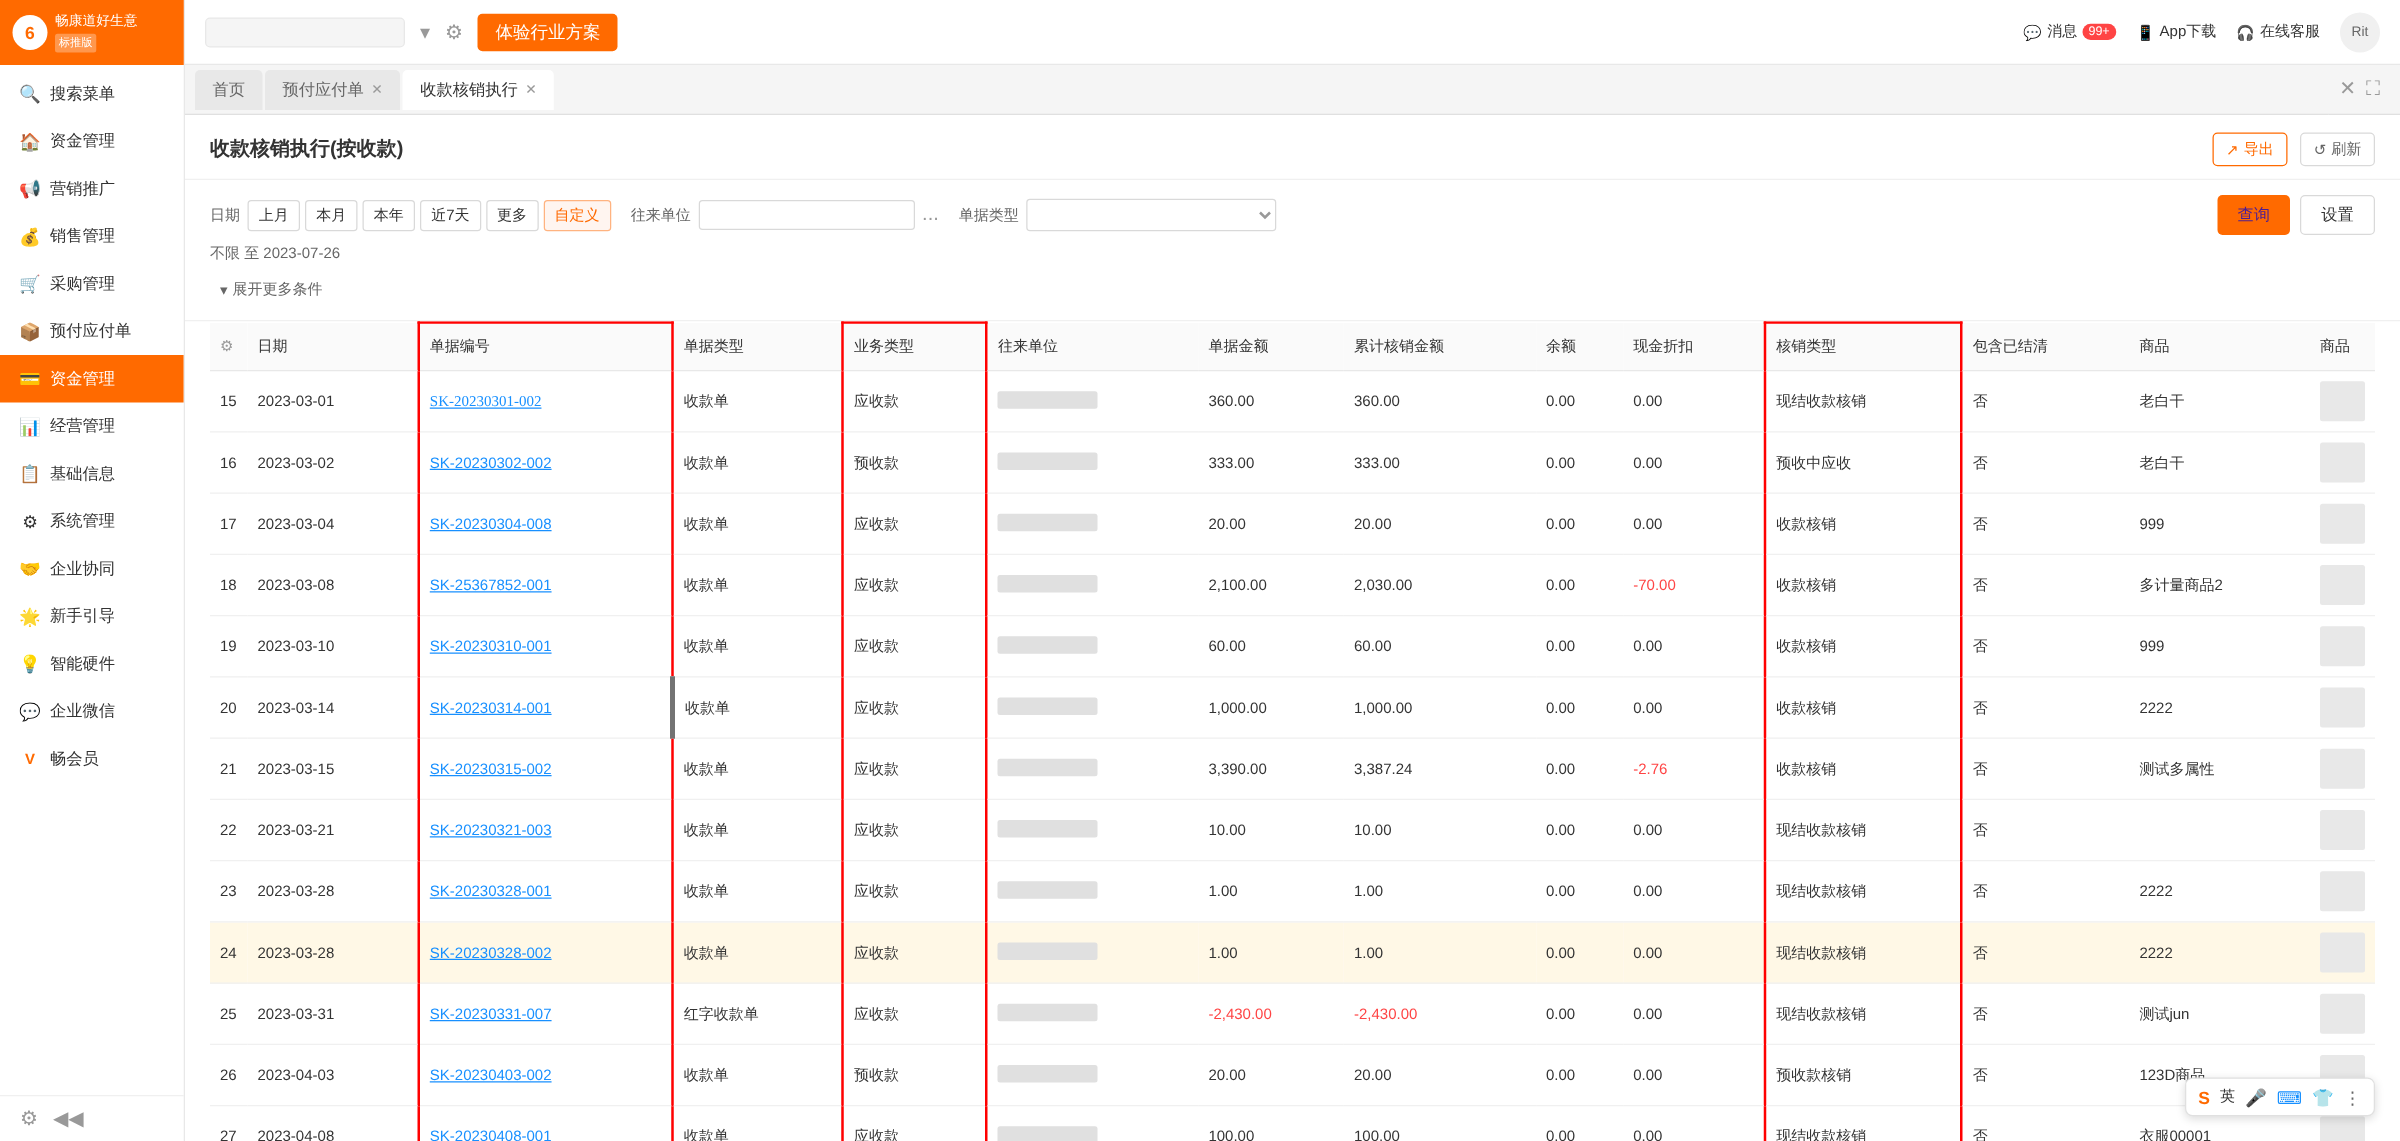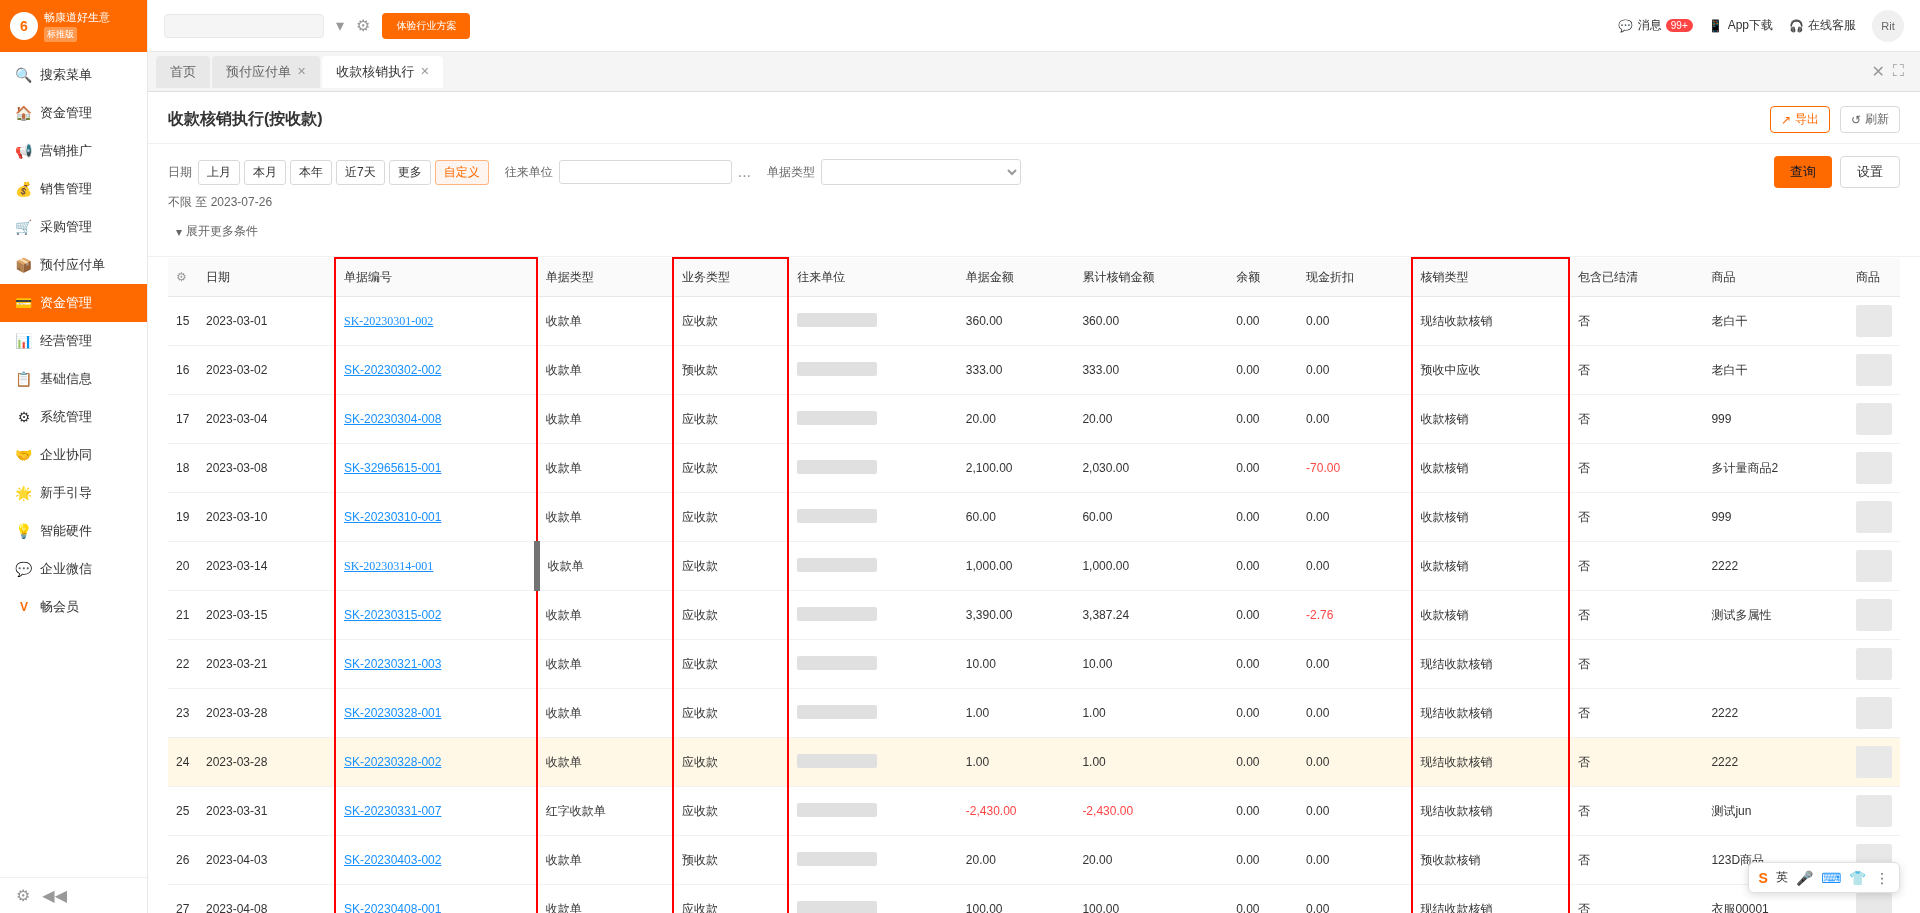--- a/index.html
+++ b/index.html
@@ -19,21 +19,21 @@
     .sidebar-bottom .gear-icon { color: #999; font-size: 16px; cursor: pointer; }
     .sidebar-bottom .arrow-icon { color: #999; font-size: 16px; cursor: pointer; }
 
     
     .main { flex: 1; display: flex; flex-direction: column; overflow: hidden; }
 
     
     .top-header { height: 52px; background: #fff; display: flex; align-items: center; padding: 0 16px; gap: 12px; border-bottom: 1px solid #e8e8e8; }
     .breadcrumb-input { width: 160px; background: #f5f5f5; border: 1px solid #e8e8e8; border-radius: 4px; padding: 4px 8px; font-size: 12px; color: #999; }
     .header-gear { color: #999; font-size: 16px; cursor: pointer; }
-    .header-solution-btn { background: #ff6a00; color: #fff; border: none; border-radius: 4px; padding: 6px 14px; font-size: 10px; cursor: pointer; }
+    .header-solution-btn { background: #ff6a00; color: #fff; border: none; border-radius: 4px; padding: 6px 14px; font-size: 14px; cursor: pointer; }
     .header-spacer { flex: 1; }
     .header-actions { display: flex; align-items: center; gap: 16px; }
     .header-action-item { display: flex; align-items: center; gap: 4px; color: #333; font-size: 12px; cursor: pointer; }
     .notification-badge { background: #ff4444; color: #fff; border-radius: 8px; padding: 1px 5px; font-size: 10px; }
     .header-avatar { width: 28px; height: 28px; background: #f0f0f0; border-radius: 50%; }
 
     
     .tabs-bar { height: 40px; background: #f5f5f5; display: flex; align-items: center; padding: 0 8px; border-bottom: 1px solid #e0e0e0; }
     .tab-item { height: 32px; display: flex; align-items: center; gap: 6px; padding: 0 14px; border-radius: 4px 4px 0 0; font-size: 13px; cursor: pointer; background: #e8e8e8; color: #666; margin-right: 2px; }
     .tab-item.active { background: #fff; color: #333; font-weight: 500; }
@@ -52,21 +52,21 @@
     .filter-bar { padding: 12px 20px; background: #fff; border-bottom: 1px solid #f0f0f0; }
     .filter-row { display: flex; align-items: center; gap: 16px; flex-wrap: wrap; }
     .filter-item { display: flex; align-items: center; gap: 6px; }
     .filter-label { color: #666; font-size: 12px; white-space: nowrap; }
     .filter-date-group { display: flex; align-items: center; gap: 4px; }
     .filter-date-btn { padding: 3px 8px; border: 1px solid #d9d9d9; border-radius: 3px; background: #fff; font-size: 12px; color: #333; cursor: pointer; }
     .filter-date-custom { color: #ff6a00; background: #fff5f0; border: 1px solid #ffb380; border-radius: 3px; padding: 3px 8px; font-size: 12px; cursor: pointer; }
     .filter-select { border: 1px solid #d9d9d9; border-radius: 3px; padding: 4px 8px; font-size: 12px; color: #999; min-width: 120px; background: #fff; }
     .filter-select-wide { min-width: 200px; }
     .filter-dots { color: #999; font-size: 16px; cursor: pointer; }
-    .query-btn { background: #ff6a00; color: #0f172a; border: none; border-radius: 4px; padding: 6px 16px; font-size: 13px; cursor: pointer; margin-left: 19px; }
+    .query-btn { background: #ff6a00; color: #4c1d95; border: none; border-radius: 4px; padding: 6px 16px; font-size: 13px; cursor: pointer; margin-left: 19px; }
     .setting-btn { border: 1px solid #d9d9d9; background: #fff; color: #333; border-radius: 4px; padding: 6px 16px; font-size: 13px; cursor: pointer; }
     .expand-btn { display: flex; align-items: center; gap: 4px; color: #666; font-size: 12px; cursor: pointer; background: none; border: none; padding: 4px 8px; }
 
     
     .table-container { padding: 0 20px 20px; overflow-x: auto; position: relative; }
     table { width: 100%; border-collapse: collapse; font-size: 12px; }
     thead tr { background: #fafafa; }
     th { padding: 10px 8px; text-align: left; color: #333; font-weight: 500; border-bottom: 1px solid #e8e8e8; white-space: nowrap; position: relative; }
     td { padding: 8px 8px; color: #333; border-bottom: 1px solid #f0f0f0; white-space: nowrap; }
     tr.highlighted { background: #fff8e6; }
@@ -332,21 +332,21 @@
     <td style="border-left:2px solid #ff0000;border-right:2px solid #ff0000;">收款核销</td>
     <td>否</td>
     <td>999</td>
     <td style="width:40px;">
                 <div style="width:36px;height:32px;background:#e8e8e8;border-radius:2px;"></div>
               </td>
   </tr>
             <tr>
     <td>18</td>
     <td>2023-03-08</td>
-    <td style="border-left:2px solid #ff0000;border-right:2px solid #ff0000;"><a class="link-cell">SK-32965615-001</a></td>
+    <td style="border-left:2px solid #ff0000;border-right:2px solid #ff0000;"><a class="link-cell">SK-25367852-001</a></td>
     <td>收款单</td>
     <td style="border-left:2px solid #ff0000;border-right:2px solid #ff0000;">应收款</td>
     <td><span style="display:inline-block;width:80px;height:14px;background:#e0e0e0;border-radius:2px;"></span></td>
     <td class="">2,100.00</td>
     <td class="">2,030.00</td>
     <td>0.00</td>
     <td class="negative-val">-70.00</td>
     <td style="border-left:2px solid #ff0000;border-right:2px solid #ff0000;">收款核销</td>
     <td>否</td>
     <td>多计量商品2</td>
@@ -368,21 +368,21 @@
     <td style="border-left:2px solid #ff0000;border-right:2px solid #ff0000;">收款核销</td>
     <td>否</td>
     <td>999</td>
     <td style="width:40px;">
                 <div style="width:36px;height:32px;background:#e8e8e8;border-radius:2px;"></div>
               </td>
   </tr>
             <tr>
     <td>20</td>
     <td>2023-03-14</td>
-    <td style="border-left:2px solid #ff0000;border-right:6px solid #737373;font-family:Liberation Serif, serif;"><a class="link-cell">SK-20230314-001</a></td>
+    <td style="border-left:2px solid #ff0000;border-right:4px solid #737373;"><a class="link-cell">SK-20230314-001</a></td>
     <td>收款单</td>
     <td style="border-left:2px solid #ff0000;border-right:2px solid #ff0000;">应收款</td>
     <td><span style="display:inline-block;width:80px;height:14px;background:#e0e0e0;border-radius:2px;"></span></td>
     <td class="">1,000.00</td>
     <td class="">1,000.00</td>
     <td>0.00</td>
     <td class="">0.00</td>
     <td style="border-left:2px solid #ff0000;border-right:2px solid #ff0000;">收款核销</td>
     <td>否</td>
     <td>2222</td>

